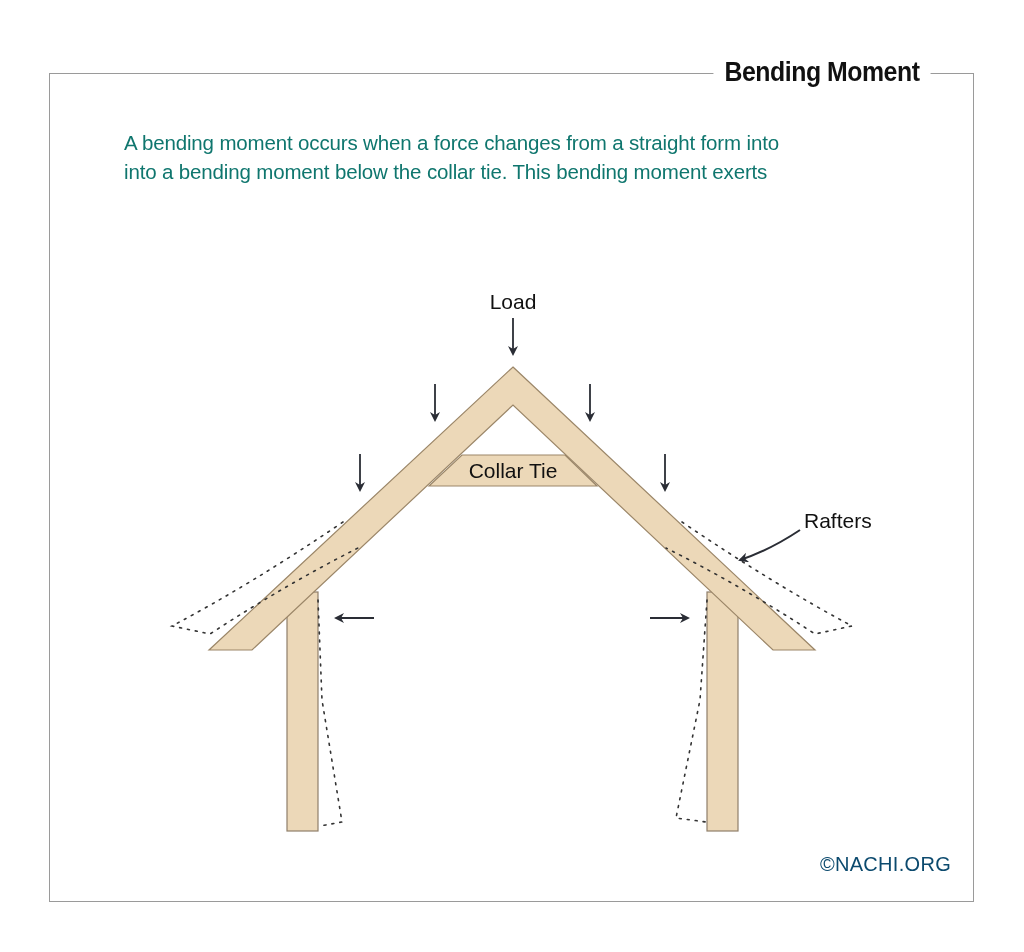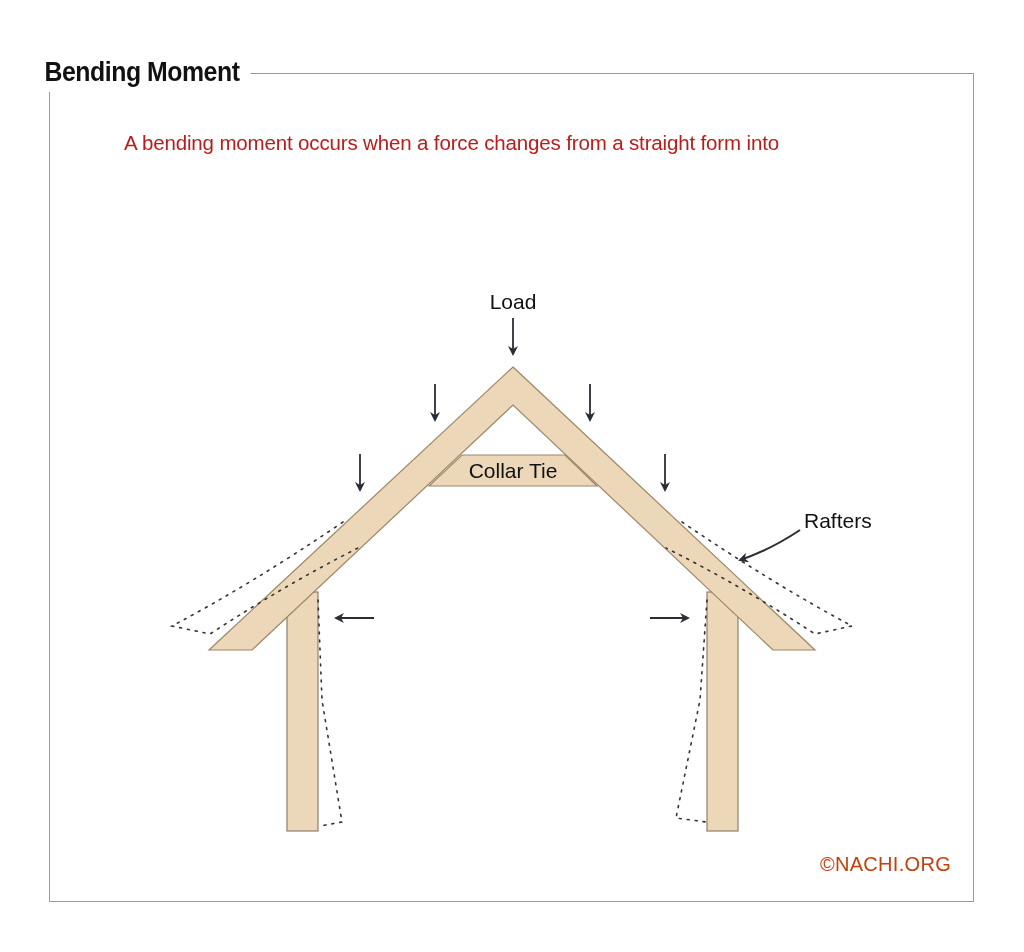--- a/index.html
+++ b/index.html
@@ -1,42 +1,43 @@
 <!DOCTYPE html>
 <html><head>
   <meta charset="utf-8">
   <style>
     html, body { margin: 0; padding: 0; background: #ffffff; }
     body { width: 1024px; height: 952px; position: relative; overflow: hidden;
            font-family: "Liberation Sans", "DejaVu Sans", sans-serif; color: #1a1a1a; }
     .frame { position: absolute; left: 49px; top: 73px; width: 925px; height: 829px;
              border: 1.5px solid #9a9a9a; box-sizing: border-box; }
-    .title-wrap { position: absolute; left: 0; width: 940px; top: 52px; text-align: left; padding-left: 24px; }
+    .title-wrap { position: absolute; left: 0; width: 940px; top: 52px; text-align: right; }
     .title { display: inline-block; background: #ffffff; padding: 0 12px;
              font-family: "Liberation Sans", sans-serif; font-weight: bold; font-size: 27px;
              letter-spacing: -0.5px; color: #111; line-height: 40px; transform: scaleX(0.92); }
     .desc { position: absolute; left: 124px; top: 128px; width: 780px;
-            font-size: 20.5px; line-height: 29px; color: #b91c1c; letter-spacing: -0.15px; }
+            font-size: 20.5px; line-height: 29px; color: #0f766e; letter-spacing: -0.15px; }
     .desc span { display: block; white-space: nowrap; }
     svg.diagram { position: absolute; left: 0; top: 0; }
-    .credit { position: absolute; right: 73px; top: 853px; font-size: 20px; color: #c2410c;
+    .credit { position: absolute; right: 73px; top: 853px; font-size: 20px; color: #0c4a6e;
               letter-spacing: 0.3px; }
     .lbl { font-family: "Liberation Sans", sans-serif; font-size: 21px; fill: #111; }
   </style>
 </head>
 <body>
 
 <div class="frame"></div>
 
 <div class="title-wrap">
   <span class="title">Bending Moment</span>
 </div>
 
 <div class="desc">
   <span>A bending moment occurs when a force changes from a straight form into</span>
+  <span>into a bending moment below the collar tie. This bending moment exerts</span>
 </div>
 
 <svg class="diagram" width="1024" height="952" viewBox="0 0 1024 952">
   <defs>
     <marker id="ah" markerWidth="10" markerHeight="10" refX="8" refY="5" orient="auto" markerUnits="userSpaceOnUse">
       <path d="M0,0 L10,5 L0,10 L3,5 Z" fill="#2a2d35"></path>
     </marker>
   </defs>
 
   <rect x="287" y="592" width="31" height="239" fill="#ecd8b8" stroke="#8f7f6a" stroke-width="1.2"></rect>

